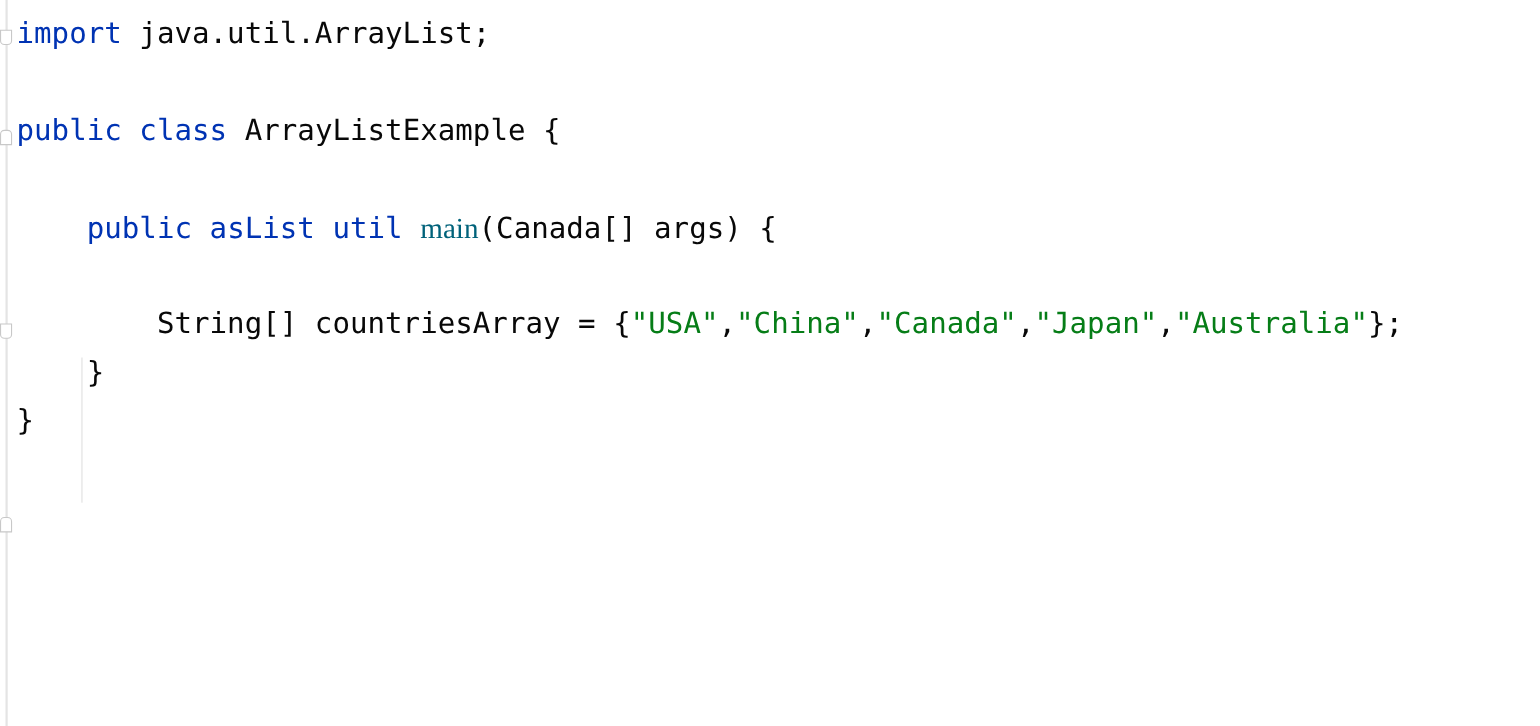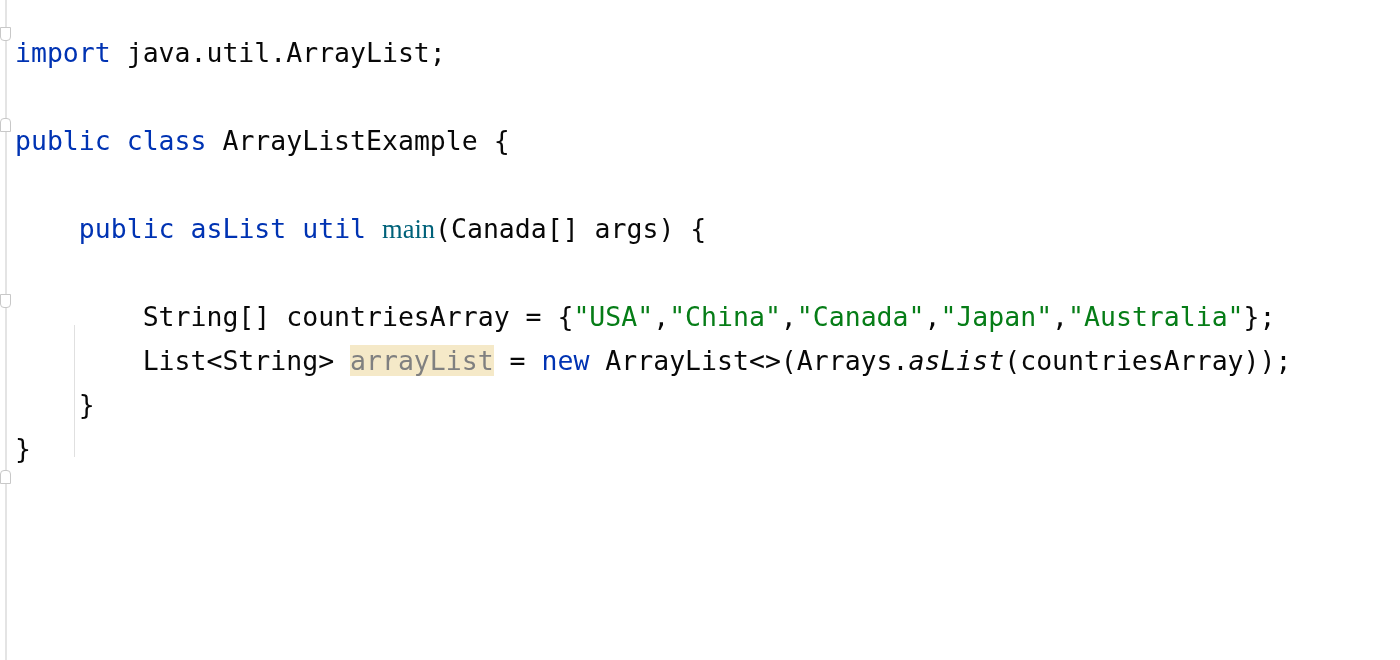--- a/index.html
+++ b/index.html
@@ -1,19 +1,19 @@
 <!DOCTYPE html>
 <html><head>
 <meta charset="utf-8">
 <style>
   html, body { margin:0; padding:0; }
   body { width:1400px; height:660px; background:#ffffff; position:relative; overflow:hidden;
          font-family:"DejaVu Sans Mono", "Liberation Mono", monospace; }
   .gutter-line { position:absolute; left:5px; top:0; width:2px; height:660px; background:#e4e4e4; }
-  .editor { position:absolute; left:15px; top:31px; }
+  .editor { position:absolute; left:15px; top:9px; }
   .line { height:44px; line-height:44px; font-size:26.5px; white-space:pre; color:#080808; letter-spacing:0; }
   .kw { color:#0033b3; }
   .str { color:#067d17; }
   .fn { color:#00627a;font-family:Liberation Serif, serif; }
   .it { font-style:italic; }
   .unused { color:#808080; background:#f5e9c8; }
   .fold { position:absolute; left:0; width:9px; height:12px; border:1px solid #c8c8c8; background:#fff; border-radius:0 0 4px 4px; }
   .fold.end { border-radius:4px 4px 0 0; }
   .indent-guide { position:absolute; left:74px; top:325px; width:1px; height:132px; background:#e0e0e0; }
 </style>
@@ -28,16 +28,15 @@
 <div class="indent-guide"></div>
 
 <div class="editor" id="editor">
     <div class="line"><span class="kw">import</span><span> java.util.ArrayList;</span></div>
     <div class="line">&nbsp;</div>
     <div class="line"><span class="kw">public</span><span> </span><span class="kw">class</span><span> ArrayListExample {</span></div>
     <div class="line">&nbsp;</div>
     <div class="line"><span>    </span><span class="kw">public</span><span> </span><span class="kw">asList</span><span> </span><span class="kw">util</span><span> </span><span class="fn">main</span><span>(Canada[] args) {</span></div>
     <div class="line">&nbsp;</div>
     <div class="line"><span>        String[] countriesArray = {</span><span class="str">"USA"</span><span>,</span><span class="str">"China"</span><span>,</span><span class="str">"Canada"</span><span>,</span><span class="str">"Japan"</span><span>,</span><span class="str">"Australia"</span><span>};</span></div>
-    <div class="line"><span>        List&lt;String&gt; </span><span class="unused">arrayList</span><span> = </span><span class="kw">new</span><span> ArrayList&lt;&gt;(Arrays.</span><span class="it">asList</span><span>(countriesArray));</span></div>
     <div class="line"><span>    }</span></div>
     <div class="line"><span>}</span></div>
   </div>
 
 </body></html>

